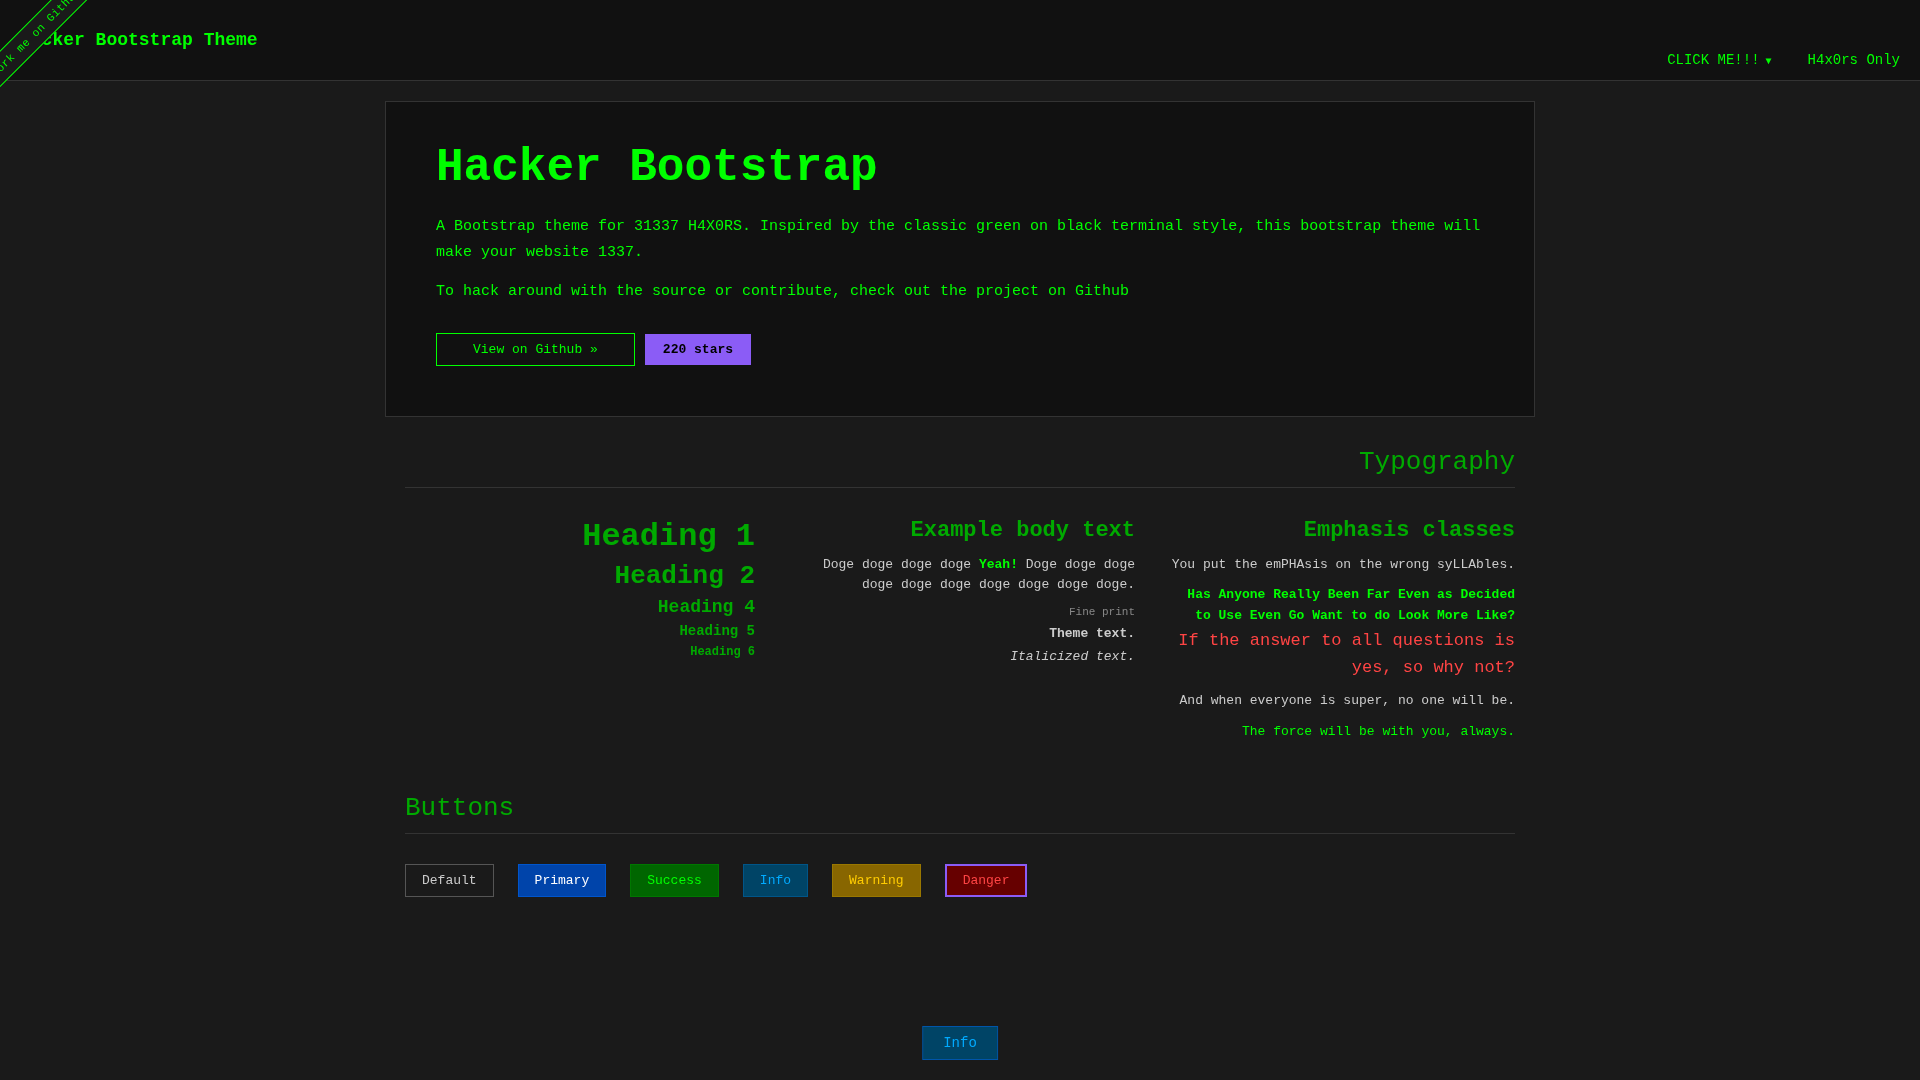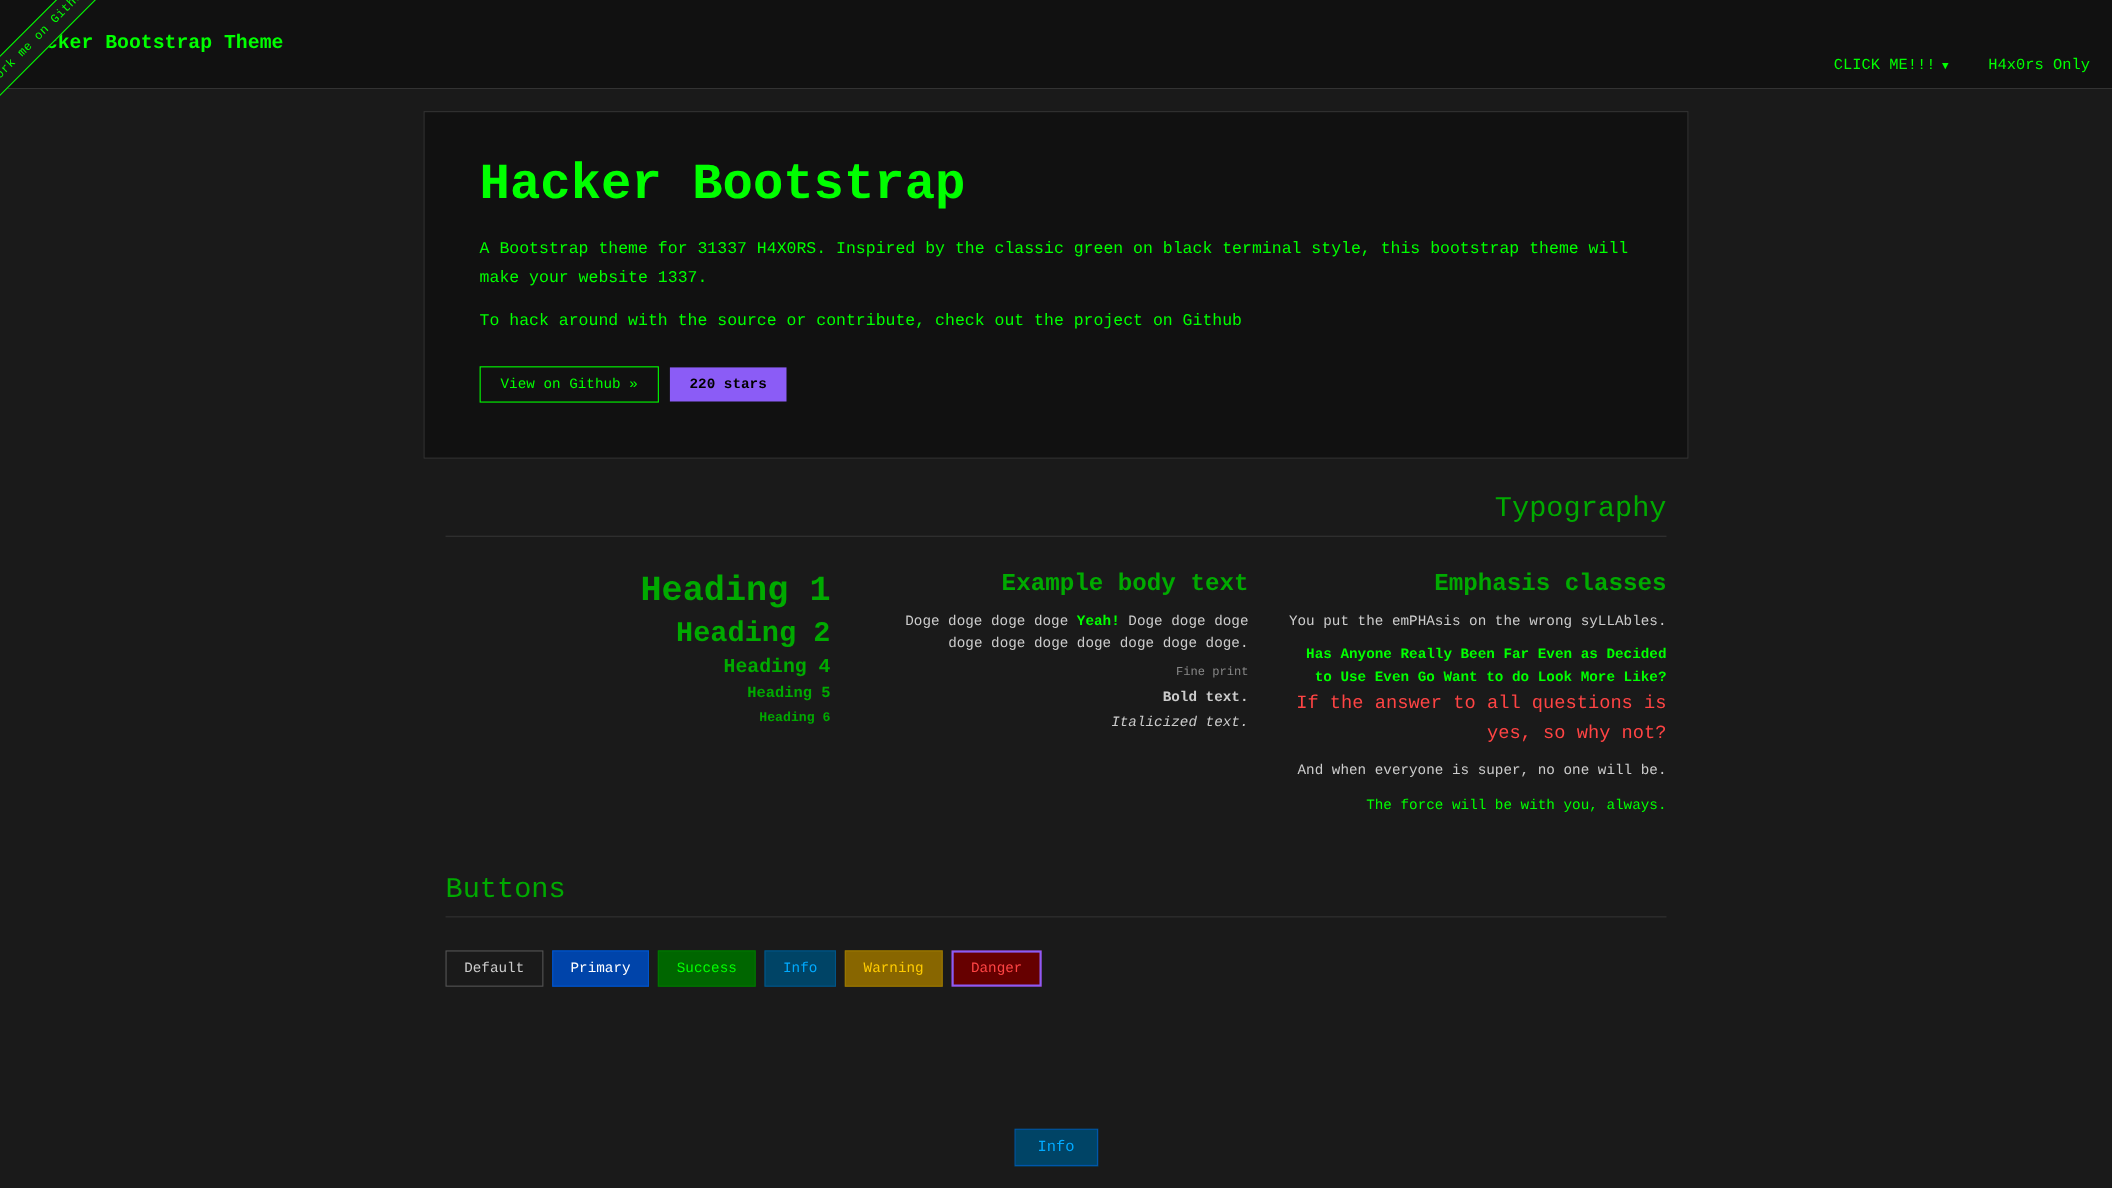--- a/index.html
+++ b/index.html
@@ -103,21 +103,21 @@
     }
     .hero-buttons {
       display: flex;
       gap: 10px;
       align-items: center;
     }
     .btn-github {
       background-color: transparent;
       border: 1px solid #00ff00;
       color: #00ff00;
-      padding: 8px 18px;
+      padding: 8px 36px;
       font-family: 'Courier New', monospace;
       font-size: 13px;
       cursor: pointer;
     }
     .btn-stars {
       background-color: #8b5cf6;
       color: #000;
       border: none;
       padding: 8px 18px;
       font-family: 'Courier New', monospace;
@@ -179,21 +179,21 @@
     .emph-success { color: #00ff00; font-size: 13px; font-family: 'Courier New', monospace; margin-bottom: 10px; line-height: 1.6; }
 
     
     .buttons-section {
       max-width: 1150px;
       margin: 17px auto;
       padding: 0 20px;
     }
     .buttons-row {
       display: flex;
-      gap: 8px;
+      gap: 24px;
       flex-wrap: wrap;
       margin-bottom: 40px;
     }
     .btn {
       padding: 7px 16px;
       font-family: 'Courier New', monospace;
       font-size: 13px;
       cursor: pointer;
       border: 1px solid transparent;
     }
@@ -284,21 +284,21 @@
       <h5 class="heading-5">Heading 5</h5>
       <h6 class="heading-6">Heading 6</h6>
     </div>
 
     <div>
       <h3 class="body-col-title">Example body text</h3>
       <p class="body-text-normal">
         <span>Doge doge doge doge </span><span class="emphasis">Yeah!</span><span> Doge doge doge doge doge doge doge doge doge doge.</span>
       </p>
       <p class="fine-print">Fine print</p>
-      <p class="bold-text">Bold text.</p>
+      <p class="bold-text">Theme text.</p>
       <p class="italic-text">Italicized text.</p>
     </div>
 
     <div>
       <h3 class="emph-col-title">Emphasis classes</h3>
       <p class="emph-normal">You put the emPHAsis on the wrong syLLAbles.</p>
       <p class="emph-bold">Has Anyone Really Been Far Even as Decided to Use Even Go Want to do Look More Like?</p>
       <p class="emph-warning">If the answer to all questions is yes, so why not?</p>
       <p class="emph-normal">And when everyone is super, no one will be.</p>
       <p class="emph-success">The force will be with you, always.</p>

